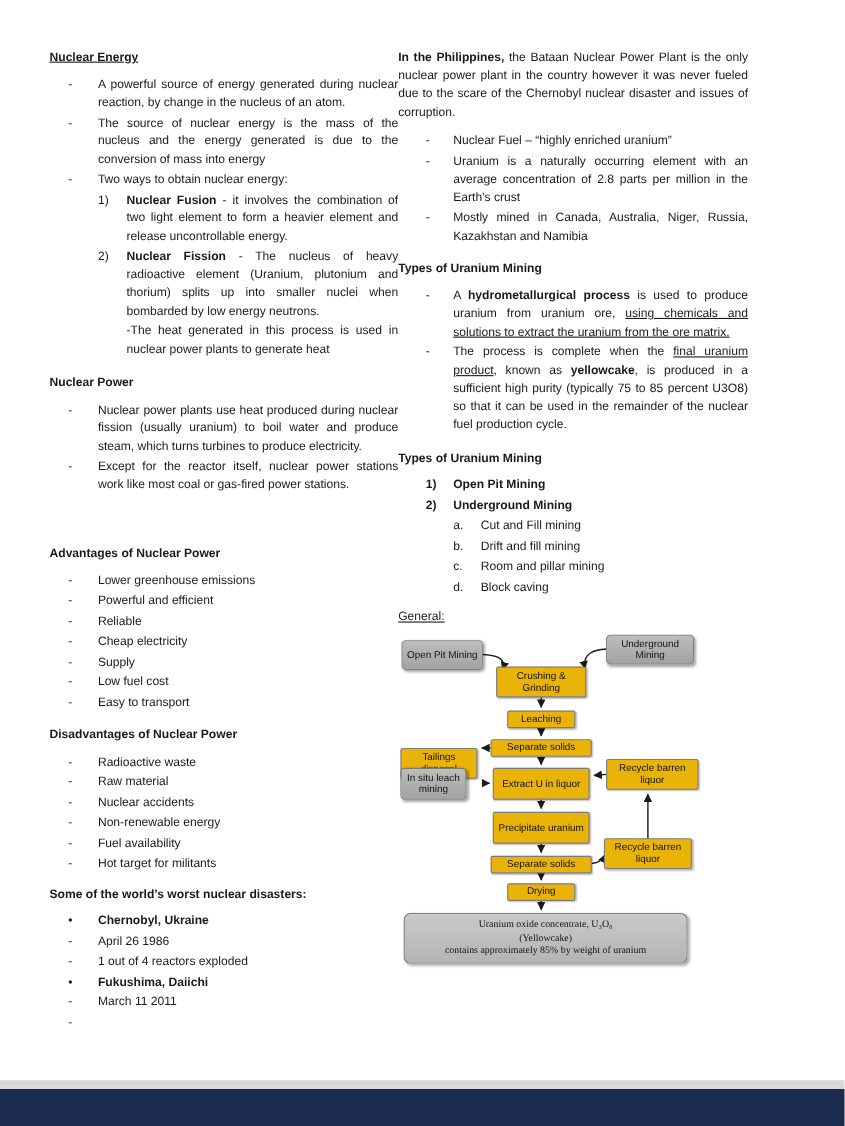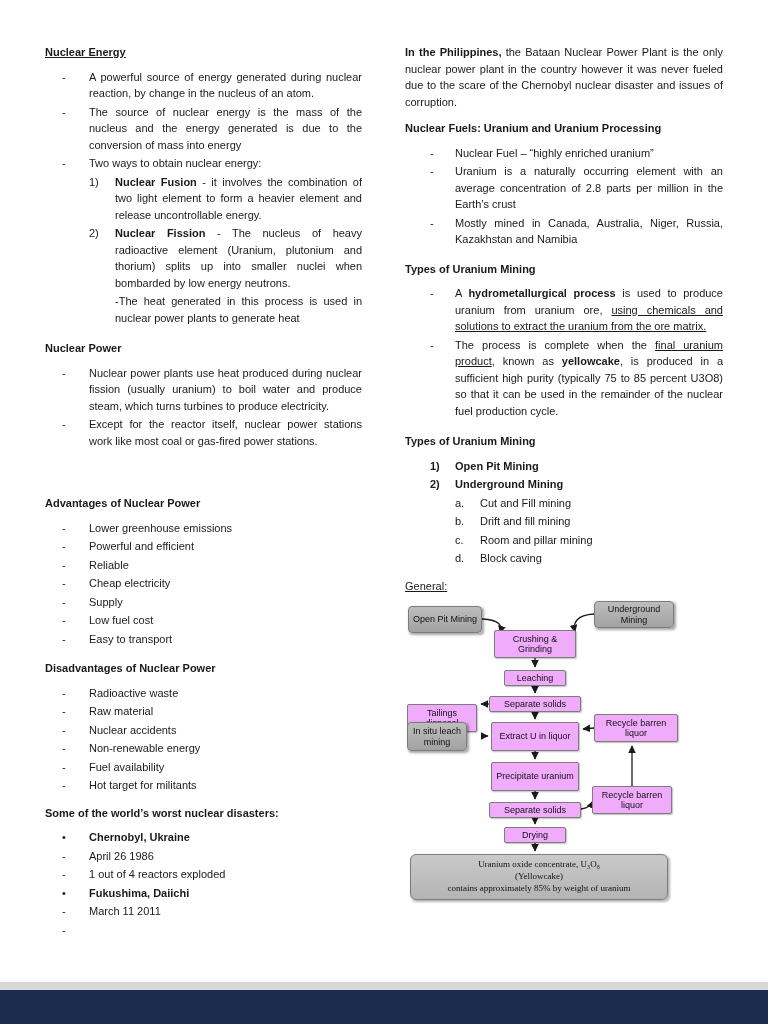--- a/index.html
+++ b/index.html
@@ -3,21 +3,21 @@
 <meta charset="utf-8">
 <style>
   * { box-sizing: border-box; margin: 0; padding: 0; }
   html, body {
     width: 768px; height: 1024px;
     background: #ffffff;
     font-family: "Liberation Sans", "DejaVu Sans", sans-serif;
     color: #1a1a1a;
   }
   .page { position: relative; width: 768px; height: 1024px; overflow: hidden; background: #fff; }
-  .content { display: flex; padding: 44px 45px 0 45px; gap: 43px; }
+  .content { display: flex; padding: 44px 45px 0 45px; }
   .col { font-size: 11px; line-height: 1.5; }
   .col-left { width: 317px; }
   .col-right { width: 318px; }
 
   .sec-title { font-size: 11px; font-weight: bold; margin: 0 0 8px 0; }
   .u { text-decoration: underline; }
   .b { font-weight: bold; }
 
   .sec-energy { margin-bottom: 14px; }
   .sec-power { margin-bottom: 46px; }
@@ -46,21 +46,21 @@
 
   .subtitle { margin-bottom: 6px; }
 
   
   .flowchart { position: relative; width: 318px; height: 302px; margin-top: 2px; }
   .fc-arrows { position: absolute; left: 0; top: 0; }
   .fc-box {
     position: absolute;
     display: flex; align-items: center; justify-content: center;
     text-align: center; font-size: 9px; line-height: 1.15;
-    border: 1px solid #7c7c7c; background: #f0abfc; color: #111;
+    border: 1px solid #7c7c7c; background: #eab308; color: #111;
     padding: 1px 2px; border-radius: 2px;
     box-shadow: 1px 1px 1.5px rgba(0,0,0,0.25);
   }
   .fc-dark { background: linear-gradient(#bdbdbd, #a2a2a2); border-radius: 4px; box-shadow: 1.5px 1.5px 2.5px rgba(0,0,0,0.35); }
   .fc-final { background: linear-gradient(#c9c9c9, #b4b4b4); border-radius: 6px; box-shadow: 1.5px 1.5px 2.5px rgba(0,0,0,0.3); }
   .fc-final .fin-line { line-height: 1.3; }
 
   
   .page-gap { position: absolute; left: 0; right: 0; bottom: 34px; height: 8px; background: #d8d8d8; }
   .viewer-footer { position: absolute; left: 0; right: 0; bottom: 0; height: 34px; background: #1b2b4d; }
@@ -196,21 +196,20 @@
           <span class="marker">-</span>
         </div>
       </section>
     </div>
 
     <div class="col col-right">
 
       <p class="para"><span class="b">In the Philippines,</span><span> the Bataan Nuclear Power Plant is the only nuclear power plant in the country however it was never fueled due to the scare of the Chernobyl nuclear disaster and issues of corruption.</span></p>
 
       <section class="sec-fuels">
-        <h3 class="sec-title">Nuclear Fuels: Uranium and Uranium Processing</h3>
         <div class="dash-item">
           <span class="marker">-</span>
           <span class="txt">Nuclear Fuel – “highly enriched uranium”</span>
         </div>
         <div class="dash-item">
           <span class="marker">-</span>
           <span class="txt">Uranium is a naturally occurring element with an average concentration of 2.8 parts per million in the Earth’s crust</span>
         </div>
         <div class="dash-item">
           <span class="marker">-</span>

